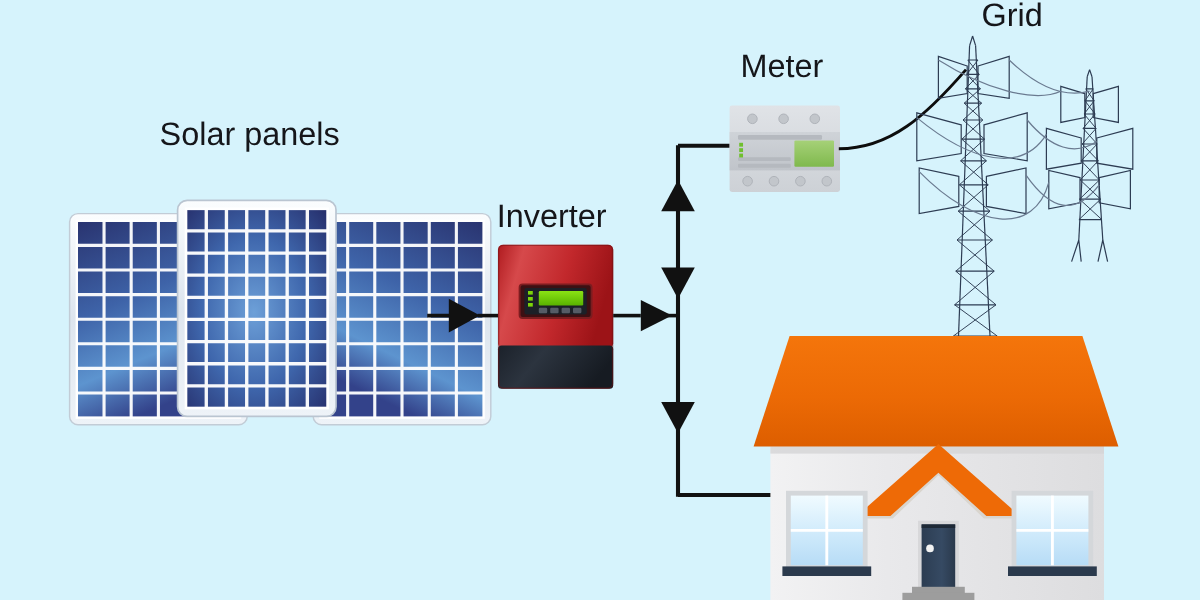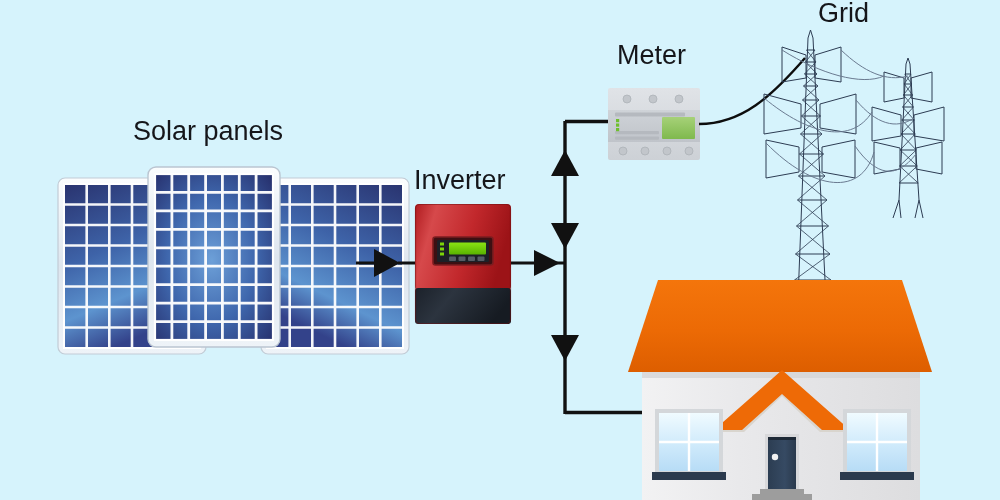--- a/index.html
+++ b/index.html
@@ -12,21 +12,21 @@
   #stage{position:relative;width:1000px;height:500px;}
   svg.layer{position:absolute;left:0;top:0;width:1000px;height:500px;}
   .lbl{
     position:absolute;
     font-family:"Liberation Sans", sans-serif;
     font-size:27px;
     color:#15161a;
     white-space:nowrap;
     letter-spacing:0px;
   }
-  #lbl-solar{left:133px;top:116px;}
+  #lbl-solar{left:133px;top:97px;}
   #lbl-inverter{left:414px;top:165px;}
   #lbl-meter{left:617px;top:40px;}
   #lbl-grid{left:818px;top:-2px;}
   #lbl-home{left:743px;top:231px;}
 </style>
 </head>
 <body>
 
 <div id="stage">
 

